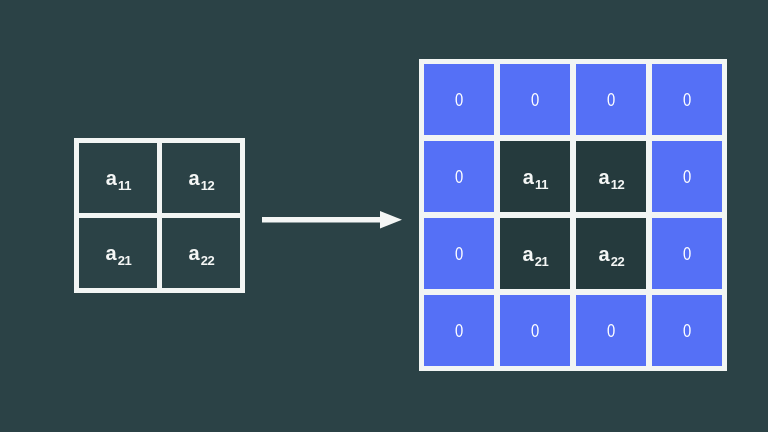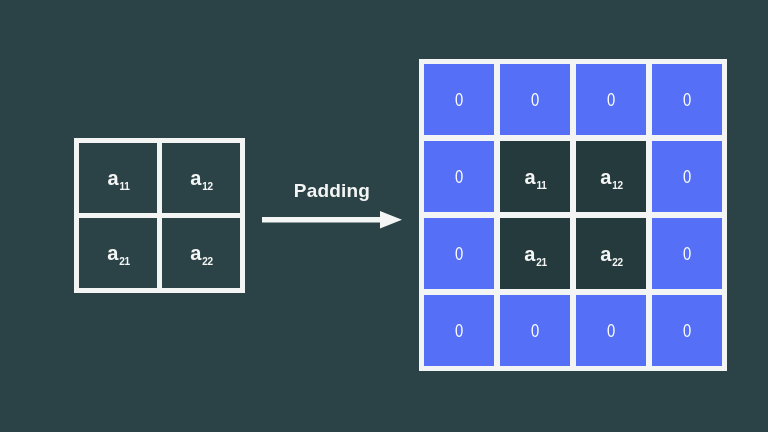--- a/index.html
+++ b/index.html
@@ -101,21 +101,21 @@
   
   .term {
     color: #f4f6f5;
     font-size: 20px;
     font-weight: 600;
     line-height: 1;
     white-space: nowrap;
     display: inline-block;
   }
   .term .sub {
-    font-size: 10px;
+    font-size: 13px;
     font-weight: 600;
     position: relative;
     top: 5px;
     left: 1px;
     letter-spacing: -0.3px;
   }
   .zerotext {
     color: #ffffff;
     font-size: 18px;
     font-weight: 400;
@@ -142,21 +142,20 @@
       <span class="term"><span>a</span><span class="sub">21</span></span>
     </div>
 
     <div class="cell">
       <span class="term"><span>a</span><span class="sub">22</span></span>
     </div>
 
   </div>
 
   <div id="padding-arrow-group">
-    <div id="padding-label">Padding</div>
     <svg id="padding-arrow-svg" width="140" height="24" viewBox="0 0 140 24">
       <rect x="0" y="9" width="124" height="5.5" fill="#f4f6f5"></rect>
       <polygon points="118,3 140,11.8 118,20.6" fill="#f4f6f5"></polygon>
     </svg>
   </div>
 
   <div id="padded-matrix">
 
     <div class="cell zero">
       <span class="zerotext">0</span>

